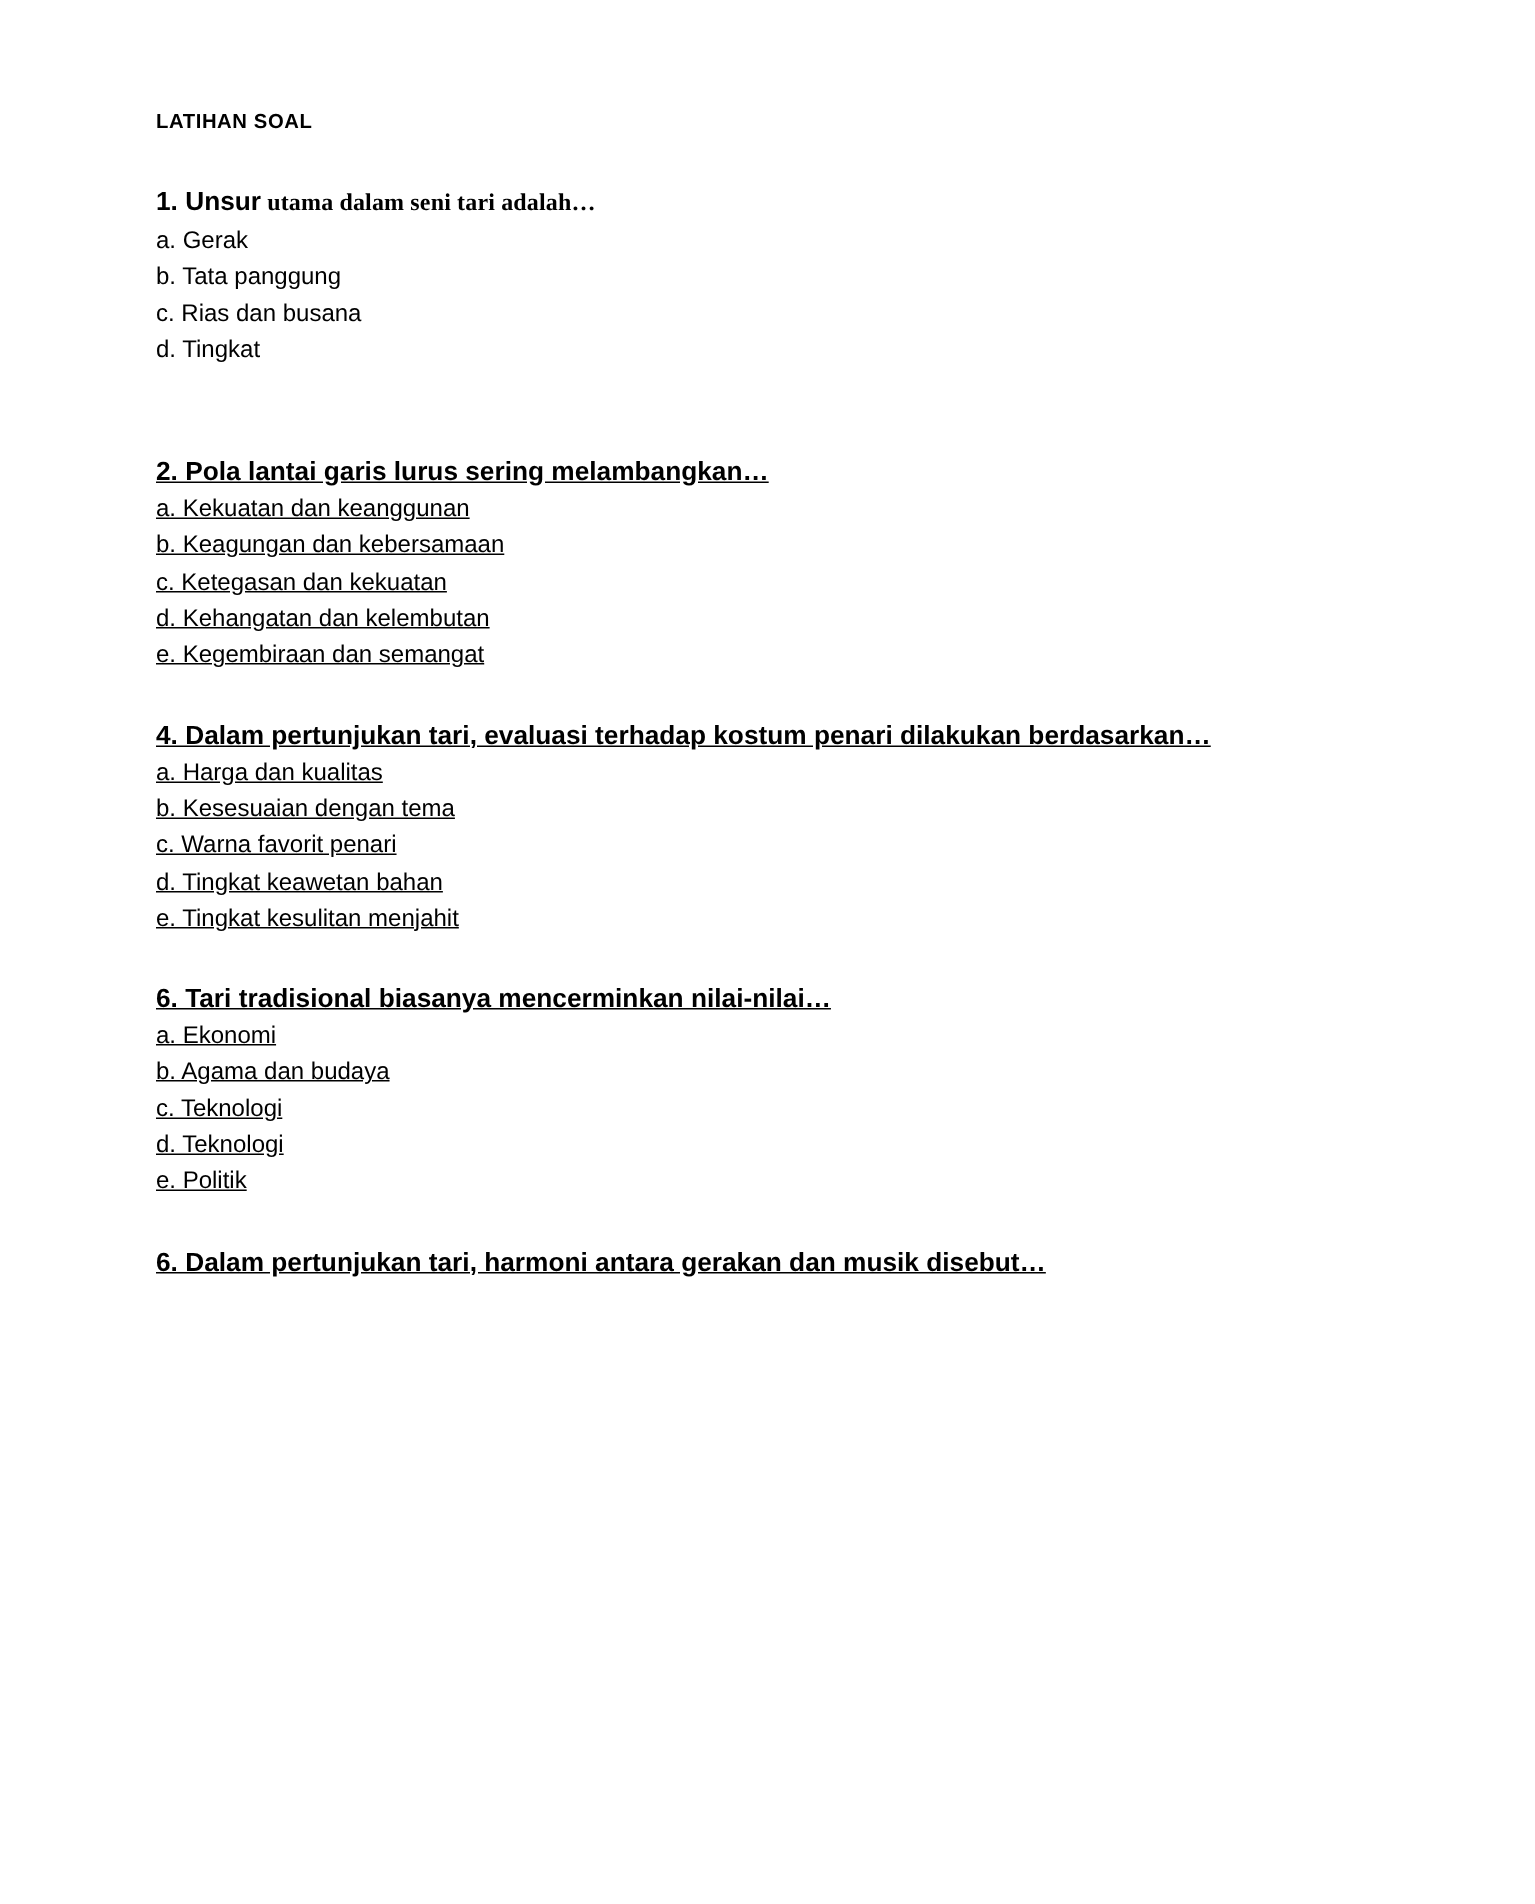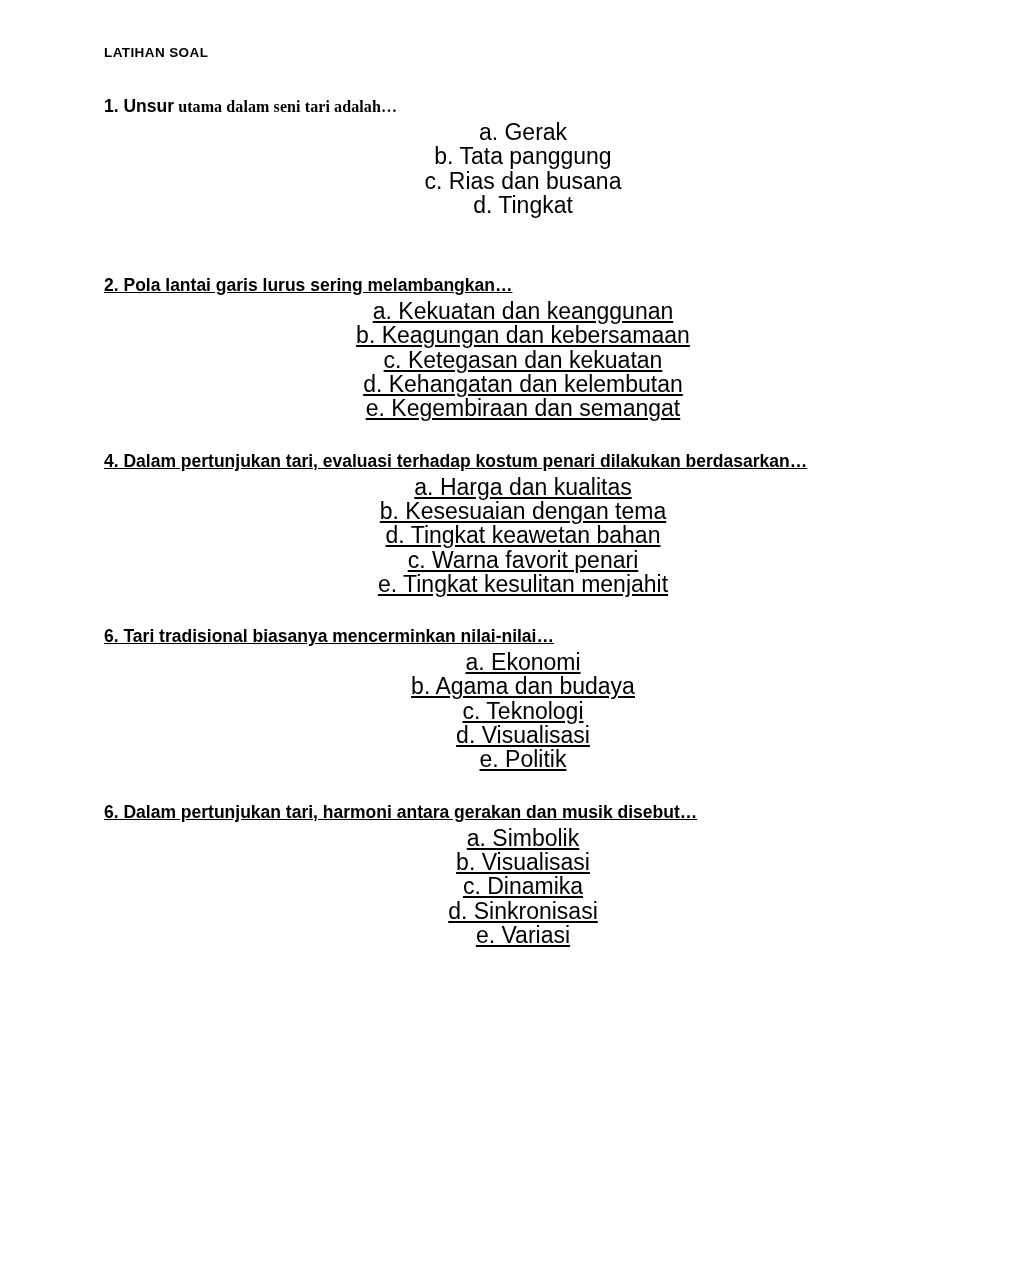--- a/index.html
+++ b/index.html
@@ -17,21 +17,21 @@
     -webkit-font-smoothing: antialiased;
     overflow: hidden;
   }
 
   .page {
     position: relative;
     width: 1002px;
     height: 1269px;
     background: #ffffff;
     box-sizing: border-box;
-    padding: 44px 60px 0 104px;
+    padding: 72px 60px 0 104px;
   }
 
   .doc-heading {
     font-family: "Liberation Sans", sans-serif;
     font-weight: bold;
     font-size: 13.5px;
     letter-spacing: 0.4px;
     line-height: 18px;
     margin: 0;
     padding: 0;
@@ -86,27 +86,26 @@
 
   .options {
     margin: 0;
     padding: 0;
     list-style: none;
   }
 
   .option {
     font-family: "Liberation Sans", sans-serif;
     font-weight: normal;
-    font-size: 23px;
+    font-size: 16px;
     line-height: 24.3px;
     margin: 0;
     padding: 0;
     white-space: nowrap;
     color: #000000;
-    text-align: center;
   }
 </style>
 </head>
 <body>
 
 <div class="page">
 
   <div class="doc-heading">LATIHAN SOAL</div>
 
   <div class="questions">
@@ -133,42 +132,35 @@
         <div class="option">e. Kegembiraan dan semangat</div>
       </div>
     </div>
 
 
     <div class="question-block">
       <div class="question-title">4. Dalam pertunjukan tari, evaluasi terhadap kostum penari dilakukan berdasarkan…</div>
       <div class="options">
         <div class="option">a. Harga dan kualitas</div>
         <div class="option">b. Kesesuaian dengan tema</div>
+        <div class="option">c. Warna favorit penari</div>
         <div class="option">d. Tingkat keawetan bahan</div>
-        <div class="option">c. Warna favorit penari</div>
         <div class="option">e. Tingkat kesulitan menjahit</div>
       </div>
     </div>
 
     <div class="question-block">
       <div class="question-title">6. Tari tradisional biasanya mencerminkan nilai-nilai…</div>
       <div class="options">
         <div class="option">a. Ekonomi</div>
         <div class="option">b. Agama dan budaya</div>
         <div class="option">c. Teknologi</div>
-        <div class="option">d. Visualisasi</div>
+        <div class="option">d. Teknologi</div>
         <div class="option">e. Politik</div>
       </div>
     </div>
 
     <div class="question-block">
       <div class="question-title">6. Dalam pertunjukan tari, harmoni antara gerakan dan musik disebut…</div>
-      <div class="options">
-        <div class="option">a. Simbolik</div>
-        <div class="option">b. Visualisasi</div>
-        <div class="option">c. Dinamika</div>
-        <div class="option">d. Sinkronisasi</div>
-        <div class="option">e. Variasi</div>
-      </div>
     </div>
 
   </div>
 </div>
 
 </body></html>

